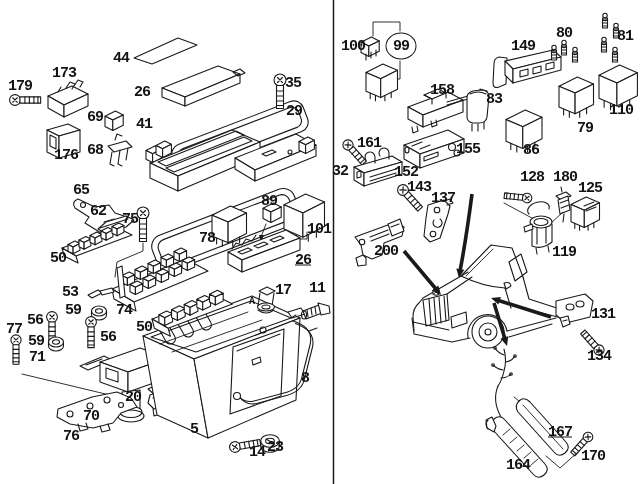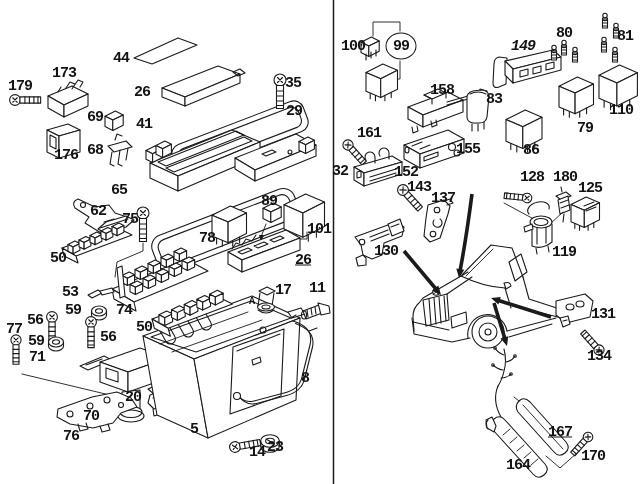--- a/index.html
+++ b/index.html
@@ -509,21 +509,21 @@
       <div class="part-label" style="left: 64px; top: 73px;">173</div>
       <div class="part-label" style="left: 121px; top: 58px;">44</div>
       <div class="part-label" style="left: 142px; top: 92px;">26</div>
       <div class="part-label" style="left: 95px; top: 117px;">69</div>
       <div class="part-label" style="left: 144px; top: 124px;">41</div>
       <div class="part-label" style="left: 293px; top: 83px;">35</div>
       <div class="part-label" style="left: 294px; top: 111px;">29</div>
       <div class="part-label" style="left: 66px; top: 155px;">176</div>
       <div class="part-label" style="left: 95px; top: 150px;">68</div>
       <div class="part-label" style="left: 301px; top: 171px; margin-left: 39px;">32</div>
-      <div class="part-label" style="left: 81px; top: 190px; margin-left: 38px;">65</div>
+      <div class="part-label" style="left: 81px; top: 190px;">65</div>
       <div class="part-label" style="left: 98px; top: 211px;">62</div>
       <div class="part-label" style="left: 130px; top: 219px;">75</div>
       <div class="part-label" style="left: 269px; top: 201px;">89</div>
       <div class="part-label" style="left: 207px; top: 238px;">78</div>
       <div class="part-label" style="left: 319px; top: 229px;">101</div>
       <div class="part-label" style="left: 58px; top: 258px;">50</div>
       <div class="part-label" style="left: 303px; top: 260px; text-decoration: underline;">26</div>
       <div class="part-label" style="left: 70px; top: 292px;">53</div>
       <div class="part-label" style="left: 73px; top: 310px;">59</div>
       <div class="part-label" style="left: 124px; top: 310px;">74</div>
@@ -537,37 +537,37 @@
       <div class="part-label" style="left: 37px; top: 357px;">71</div>
       <div class="part-label" style="left: 91px; top: 376px; margin-top: 40px;">70</div>
       <div class="part-label" style="left: 133px; top: 397px;">20</div>
       <div class="part-label" style="left: 305px; top: 378px;">8</div>
       <div class="part-label" style="left: 71px; top: 436px;">76</div>
       <div class="part-label" style="left: 194px; top: 429px;">5</div>
       <div class="part-label" style="left: 257px; top: 452px;">14</div>
       <div class="part-label" style="left: 275px; top: 447px;">23</div>
       <div class="part-label" style="left: 353px; top: 46px;">100</div>
       <div class="part-label circled" style="left: 401px; top: 46px;">99</div>
-      <div class="part-label" style="left: 523px; top: 46px; font-style: italic;">149</div>
+      <div class="part-label" style="left: 523px; top: 46px;">149</div>
       <div class="part-label" style="left: 564px; top: 33px;">80</div>
       <div class="part-label" style="left: 625px; top: 36px;">81</div>
       <div class="part-label" style="left: 442px; top: 90px;">158</div>
       <div class="part-label" style="left: 494px; top: 99px;">83</div>
       <div class="part-label" style="left: 621px; top: 110px;">110</div>
       <div class="part-label" style="left: 585px; top: 128px;">79</div>
       <div class="part-label" style="left: 531px; top: 150px;">86</div>
       <div class="part-label" style="left: 468px; top: 149px;">155</div>
-      <div class="part-label" style="left: 369px; top: 133px;">161</div>
+      <div class="part-label" style="left: 369px; top: 143px;">161</div>
       <div class="part-label" style="left: 406px; top: 172px;">152</div>
       <div class="part-label" style="left: 532px; top: 177px;">128</div>
       <div class="part-label" style="left: 565px; top: 177px;">180</div>
       <div class="part-label" style="left: 590px; top: 188px;">125</div>
       <div class="part-label" style="left: 419px; top: 187px;">143</div>
       <div class="part-label" style="left: 443px; top: 198px;">137</div>
-      <div class="part-label" style="left: 386px; top: 251px;">130</div>
+      <div class="part-label" style="left: 386px; top: 251px;">200</div>
       <div class="part-label" style="left: 548px; top: 252px; padding-left: 32px;">119</div>
       <div class="part-label" style="left: 603px; top: 314px;">131</div>
       <div class="part-label" style="left: 599px; top: 356px;">134</div>
       <div class="part-label" style="left: 560px; top: 432px; text-decoration: underline;">167</div>
       <div class="part-label" style="left: 593px; top: 456px;">170</div>
       <div class="part-label" style="left: 518px; top: 465px;">164</div>
       <div class="anno" style="left: 252px; top: 301px;">A</div>
     </div>
 
 </div>

